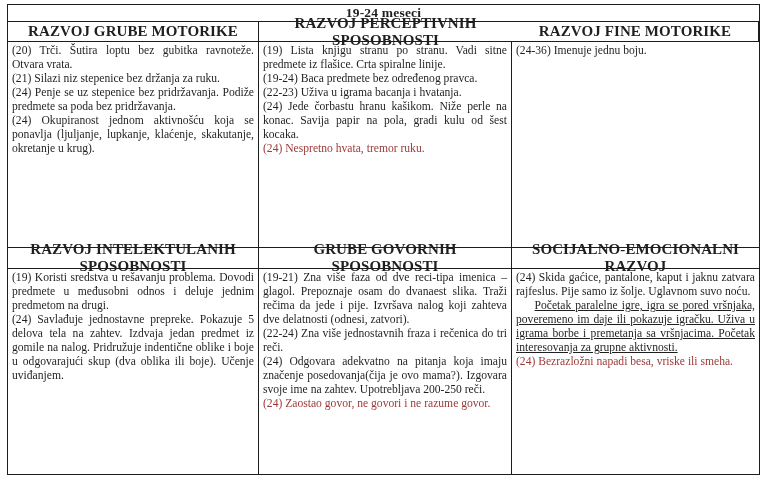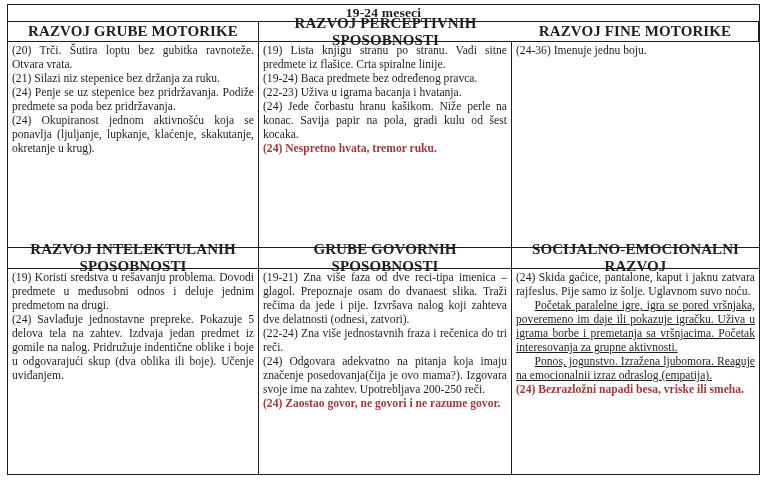--- a/index.html
+++ b/index.html
@@ -47,21 +47,21 @@
     padding: 2px 4px 16px 4px;
     box-sizing: border-box;
     overflow: hidden;
   }
   .col-a, .col-b { border-right: 1px solid #1c1c1c; }
   .row-mid { border-bottom: 1px solid #1c1c1c; }
   .para { margin: 0; }
   .para + .para { }
   .para.tight { margin-top: 0; }
   .para.indent { text-indent: 1.6em; text-decoration: underline; }
-  .para.red { color: #9b3a38; font-weight: bold; }
+  .para.red { color: #9b3a38; font-weight: normal; }
 </style>
 </head>
 <body>
 
 <div class="doc-table">
 
   <div class="title-row">19-24 meseci</div>
 
   <div class="head-cell col-a">RAZVOJ GRUBE MOTORIKE</div>
   <div class="head-cell">RAZVOJ PERCEPTIVNIH SPOSOBNOSTI</div>
@@ -94,17 +94,16 @@
     </div>
   <div class="cell col-b">
       <p class="para">(19-21) Zna više faza od dve reci-tipa imenica – glagol. Prepoznaje osam do dvanaest slika. Traži rečima da jede i pije. Izvršava nalog koji zahteva dve delatnosti (odnesi, zatvori).</p>
       <p class="para">(22-24) Zna više jednostavnih fraza i rečenica do tri reči.</p>
       <p class="para">(24) Odgovara adekvatno na pitanja koja imaju značenje posedovanja(čija je ovo mama?). Izgovara svoje ime na zahtev. Upotrebljava 200-250 reči.</p>
       <p class="para red">(24) Zaostao govor, ne govori i ne razume govor.</p>
     </div>
   <div class="cell">
       <p class="para">(24) Skida gaćice, pantalone, kaput i jaknu zatvara rajfeslus. Pije samo iz šolje. Uglavnom suvo noću.</p>
       <p class="para indent tight">Početak paralelne igre, igra se pored vršnjaka, poveremeno im daje ili pokazuje igračku. Uživa u igrama borbe i premetanja sa vršnjacima. Početak interesovanja za grupne aktivnosti.</p>
-      <p class="para indent tight">Ponos, jogunstvo. Izražena ljubomora. Reaguje na emocionalnii izraz odraslog (empatija).</p>
       <p class="para red">(24) Bezrazložni napadi besa, vriske ili smeha.</p>
     </div>
 
 </div>
 
 </body></html>

